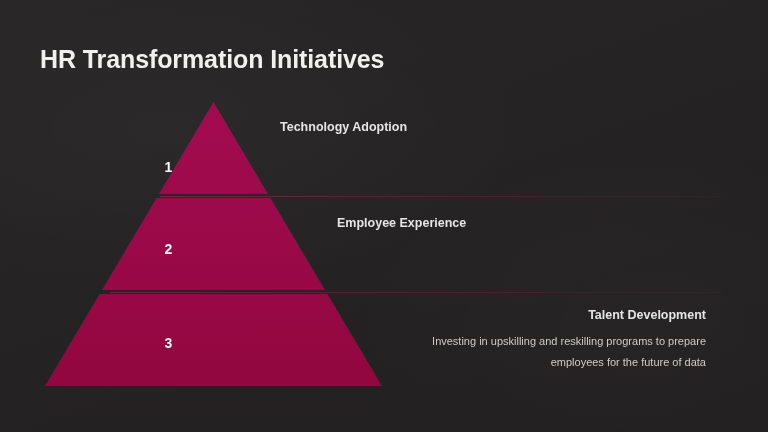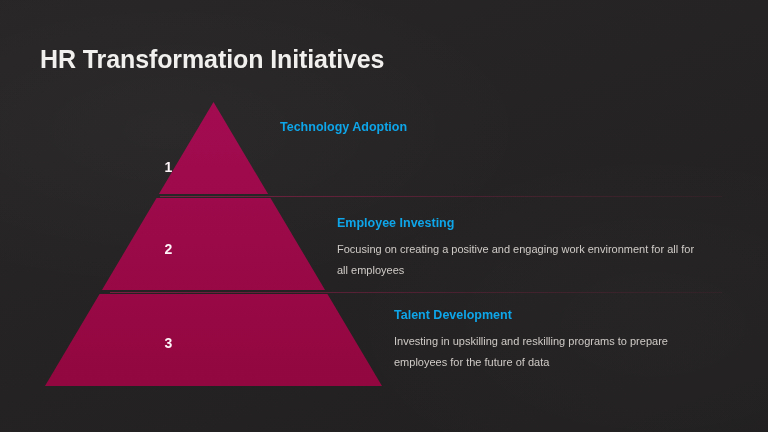--- a/index.html
+++ b/index.html
@@ -96,34 +96,34 @@
   #rule2 { left: 110px; top: 292px; width: 612px; }
 
   
   .block {
     position: absolute;
     z-index: 4;
   }
   .block-title {
     font-size: 12.5px;
     font-weight: bold;
-    color: #0ea5e9;
+    color: #e5e5e5;
     margin: 0 0 9px 0;
     white-space: nowrap;
   }
   .block-body {
     font-size: 11px;
     font-weight: normal;
     color: #cfcbc8;
     line-height: 1.95;
     margin: 0;
   }
   #block1 { left: 280px; top: 120px; width: 420px; }
   #block2 { left: 337px; top: 216px; width: 370px; }
-  #block3 { left: 394px; top: 308px; width: 320px; }
+  #block3 { left: 386px; top: 308px; width: 320px; text-align: right; }
 </style>
 </head>
 <body>
 
 <div id="slide">
 
   <div id="title">HR Transformation Initiatives</div>
 
   <div id="rule1" class="rule"></div>
   <div id="rule2" class="rule"></div>
@@ -142,22 +142,21 @@
 
   <div id="num1" class="seg-num">1</div>
   <div id="num2" class="seg-num">2</div>
   <div id="num3" class="seg-num">3</div>
 
   <div id="block1" class="block">
     <p class="block-title">Technology Adoption</p>
   </div>
 
   <div id="block2" class="block">
-    <p class="block-title">Employee Investing</p>
-    <p class="block-body">Focusing on creating a positive and engaging work environment for all for all employees</p>
+    <p class="block-title">Employee Experience</p>
   </div>
 
   <div id="block3" class="block">
     <p class="block-title">Talent Development</p>
     <p class="block-body">Investing in upskilling and reskilling programs to prepare employees for the future of data</p>
   </div>
 
 </div>
 
 </body></html>

